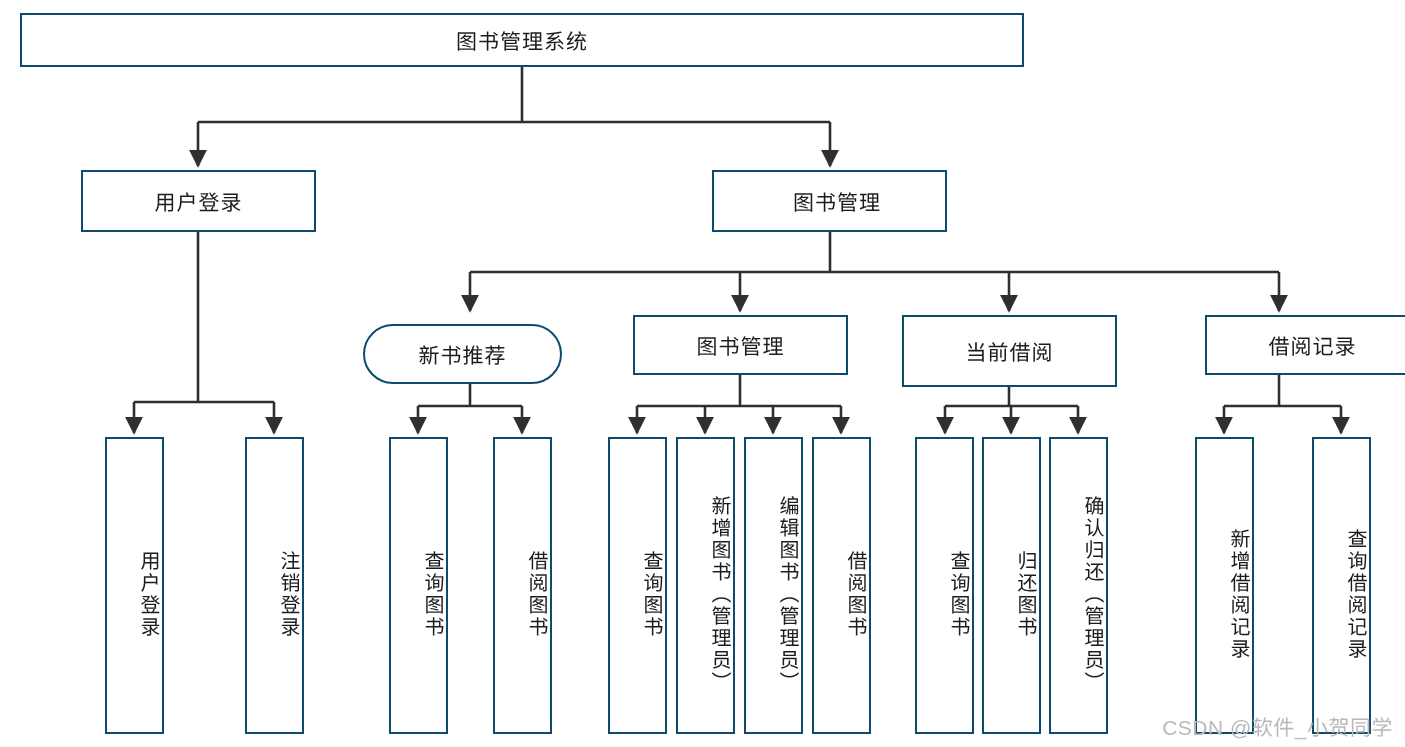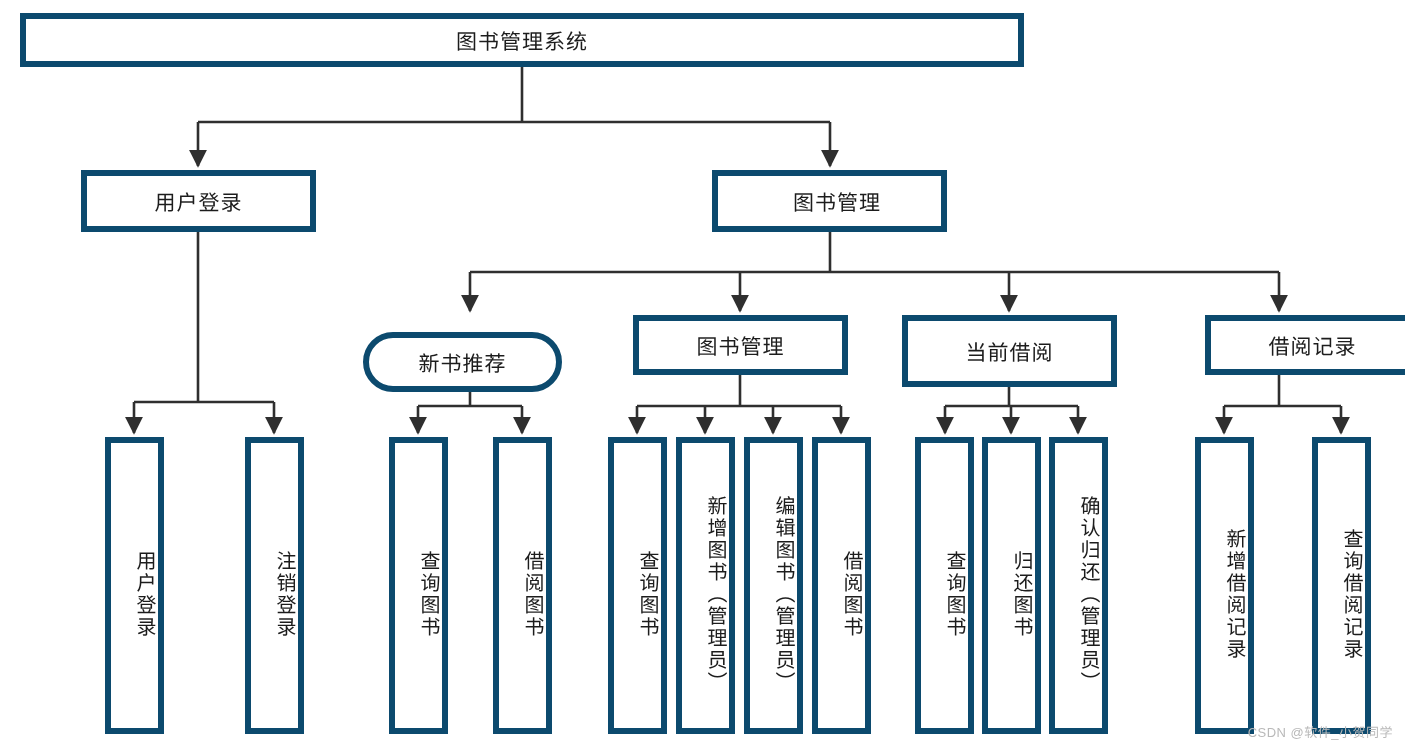--- a/index.html
+++ b/index.html
@@ -24,21 +24,21 @@
     left: 0;
     top: 0;
     width: 1405px;
     height: 747px;
     pointer-events: none;
   }
   .node {
     position: absolute;
     box-sizing: border-box;
     background: #ffffff;
-    border: 6px solid #0c4a6e;
+    border: 2px solid #0c4a6e;
     display: flex;
     align-items: center;
     justify-content: center;
     color: #1c1c1c;
     z-index: 2;
   }
   .node.root,
   .node.branch,
   .node.group {
     font-size: 21px;
@@ -57,21 +57,21 @@
   }
   .node.leaf .vtext {
     writing-mode: vertical-rl;
     text-orientation: upright;
     display: block;
   }
   #watermark {
     position: absolute;
     right: 12px;
     bottom: 6px;
-    font-size: 13px;
+    font-size: 21px;
     color: #b9b9b9;
     white-space: nowrap;
     z-index: 5;
     letter-spacing: 0.5px;
   }
 </style>
 </head>
 <body>
 
 <div id="canvas">
@@ -130,21 +130,21 @@
     <span>图书管理系统</span>
   </div>
 
   <div class="node branch" style="left:81px; top:170px; width:235px; height:62px;">
     <span>用户登录</span>
   </div>
   <div class="node branch" style="left:712px; top:170px; width:235px; height:62px;padding-left:15px;">
     <span>图书管理</span>
   </div>
 
-  <div class="node group" style="left:363px; top:332px; width:199px; height:60px;border-radius:30px;">
+  <div class="node group" style="left:363px; top:324px; width:199px; height:60px;border-radius:30px;">
     <span>新书推荐</span>
   </div>
   <div class="node group" style="left:633px; top:315px; width:215px; height:60px;">
     <span>图书管理</span>
   </div>
   <div class="node group" style="left:902px; top:315px; width:215px; height:72px;">
     <span>当前借阅</span>
   </div>
   <div class="node group" style="left:1172px; top:315px; width:215px; height:60px;margin-left:33px;">
     <span>借阅记录</span>

